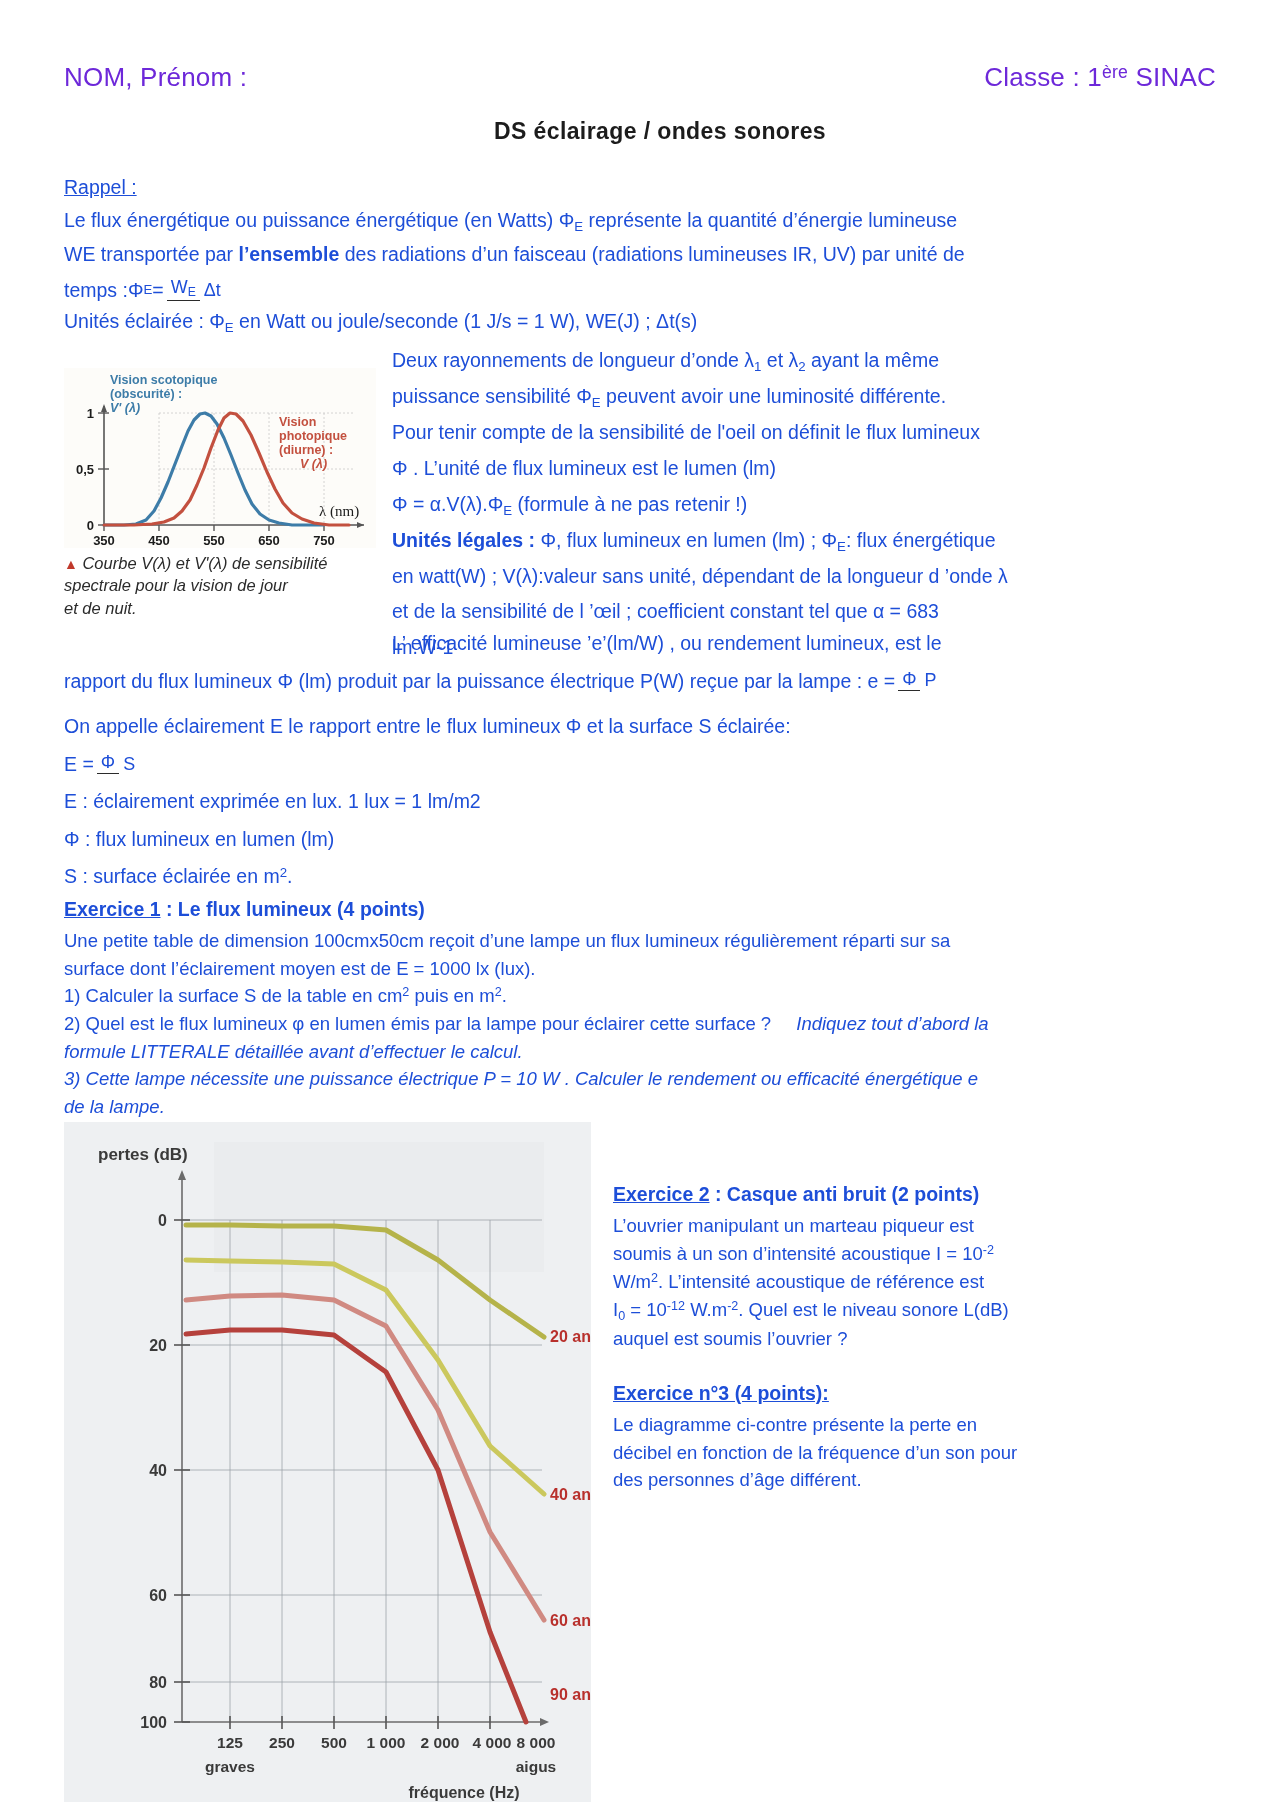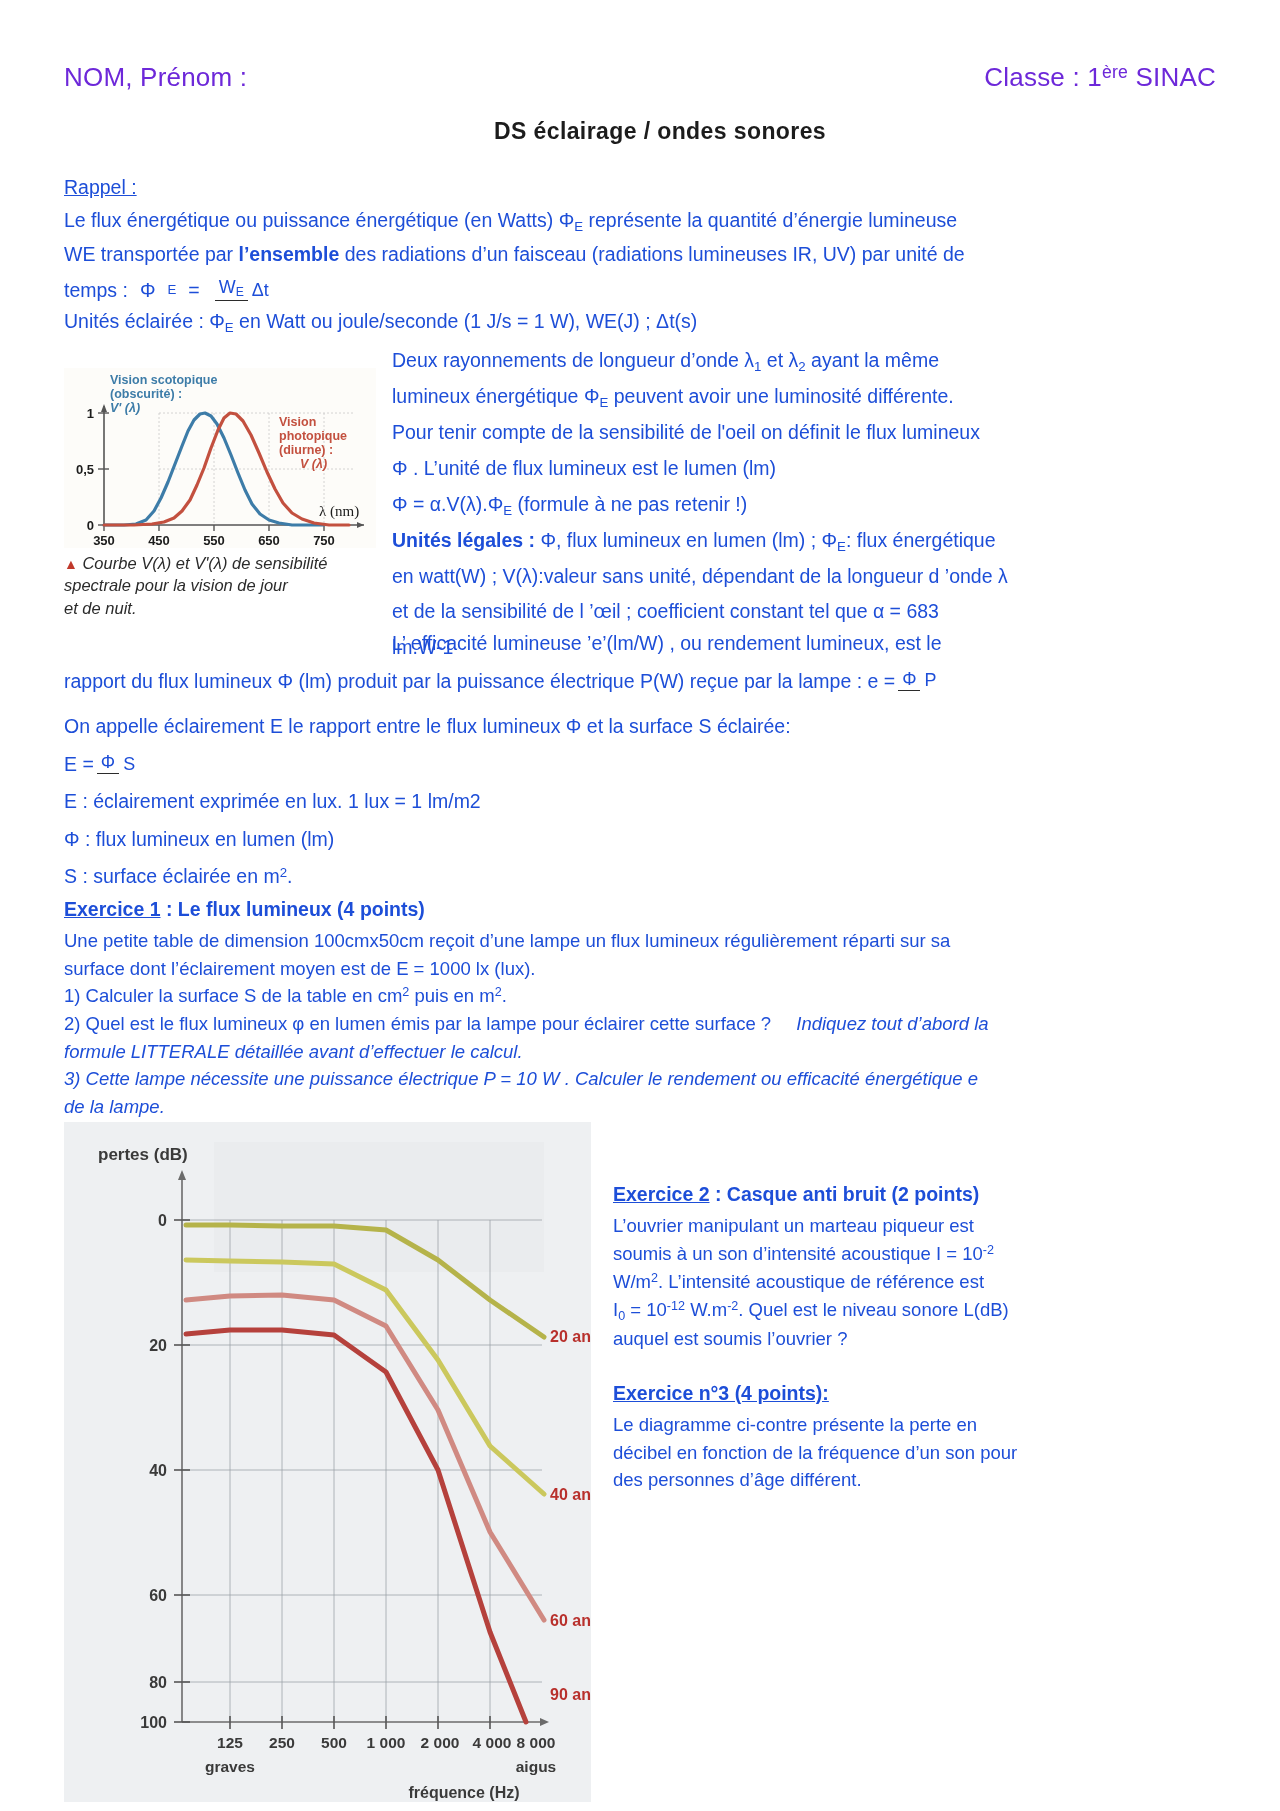--- a/index.html
+++ b/index.html
@@ -28,21 +28,21 @@
 
   .rappel { position:absolute; left:64px; top:172px; width:1155px; }
   .rappel .lbl { font-size:19.5px; font-weight:normal; text-decoration:underline; display:block; margin-bottom:2px;}
   .rappel p { margin:0 0 2px 0; }
 
   .frac { display:inline-flex; flex-direction:row; align-items:center; vertical-align:middle;
           margin:0 3px; position:relative; top:-1px; line-height:1.06; }
   .frac .num { border-bottom:1.4px solid #2b2b2b; padding:0 4px 1px 4px; font-size:.92em;}
   .frac .den { padding:1px 4px 0 4px; font-size:.92em;}
 
-  .temps-line { display:flex; align-items:center; gap:12px; margin-top:5px; }
+  .temps-line { display:flex; align-items:center; gap:0; margin-top:5px; }
   .unites-line { margin-top:6px; }
 
   
   .fig1 { position:absolute; left:64px; top:368px; width:312px; }
   .fig1-box { width:312px; height:180px; background:#fdfdfb; position:relative; }
   .fig1cap { font-size:16.5px; font-style:italic; line-height:1.35; color:#2b2b2b; margin-top:4px; }
   .fig1cap .tri { color:#c0392b; font-style:normal; font-size:14px; }
 
   
   .rcol { position:absolute; left:392px; top:345px; width:830px; }
@@ -154,21 +154,21 @@
     <div class="fig1cap">
       <span class="tri">▲</span>
       <span>Courbe V(λ) et V'(λ) de sensibilité</span><br>
       <span>spectrale pour la vision de jour</span><br>
       <span>et de nuit.</span>
     </div>
   </div>
 
   <div class="rcol txt">
     <p><span>Deux rayonnements de longueur d’onde λ</span><sub>1</sub><span> et λ</span><sub>2</sub><span> ayant la même</span></p>
-    <p><span>lumineux énergétique Φ</span><sub>E</sub><span>  peuvent avoir une luminosité différente.</span></p>
+    <p><span>puissance sensibilité Φ</span><sub>E</sub><span>  peuvent avoir une luminosité différente.</span></p>
     <p>Pour tenir compte de la sensibilité de l'oeil on définit le flux lumineux</p>
     <p>Φ . L’unité de flux lumineux est le lumen (lm)</p>
     <p><span>Φ = α.V(λ).Φ</span><sub>E</sub><span>  (formule à ne pas retenir !)</span></p>
     <p><span class="b">Unités légales :</span><span>  Φ, flux lumineux en lumen (lm) ; Φ</span><sub>E</sub><span>: flux  énergétique</span></p>
     <p>en watt(W) ; V(λ):valeur sans unité, dépendant de la longueur d ’onde λ</p>
     <p>et de la sensibilité de l ’œil ;  coefficient constant tel que  α = 683</p>
     <p>lm.W-1</p>
   </div>
 
   <div class="mid txt">

